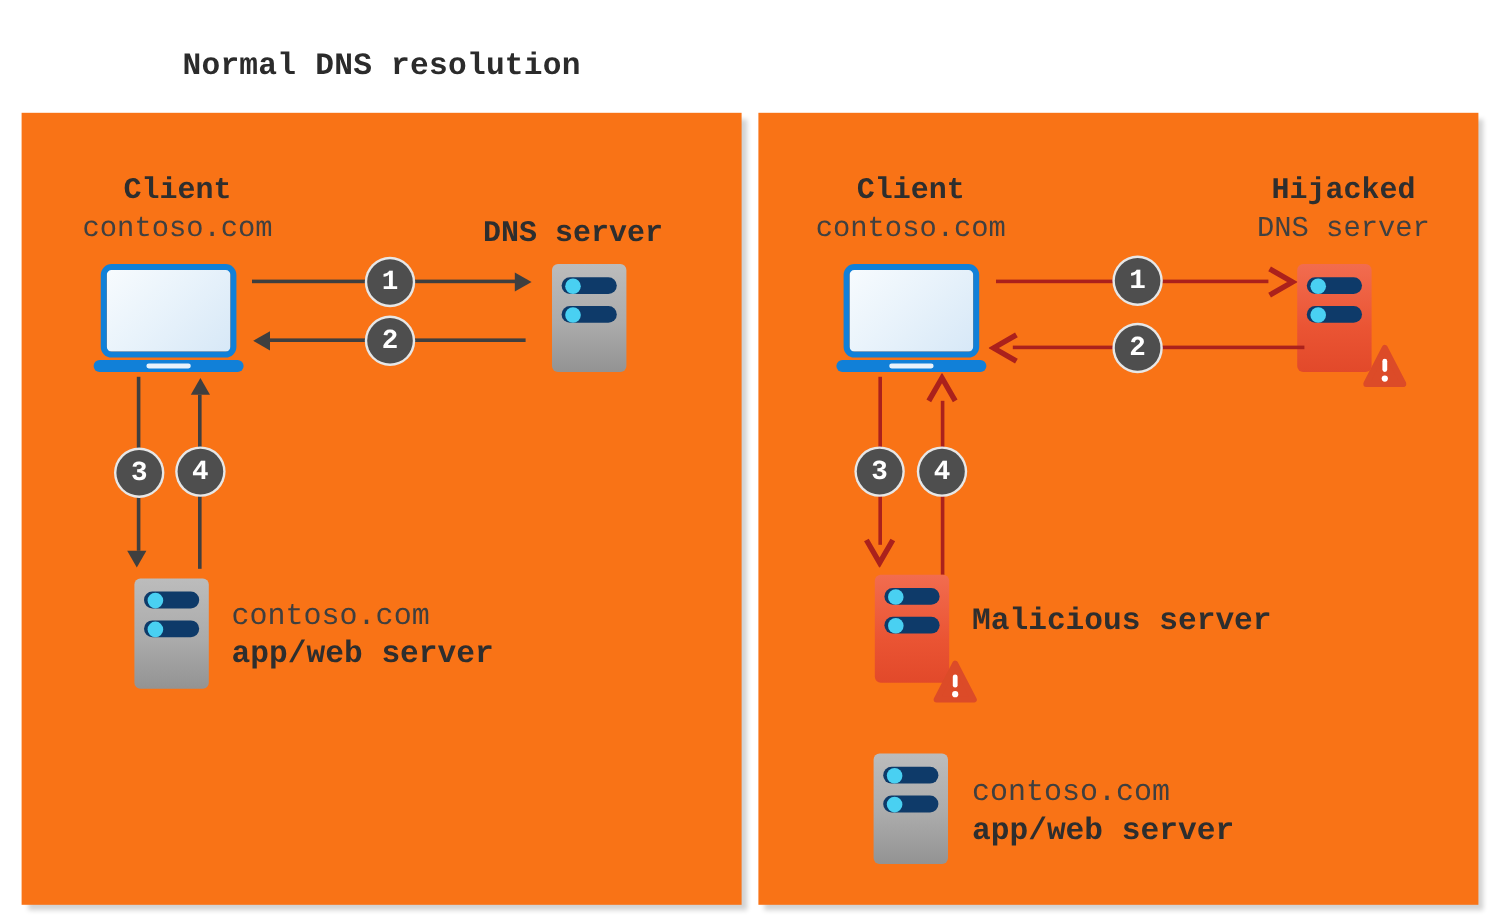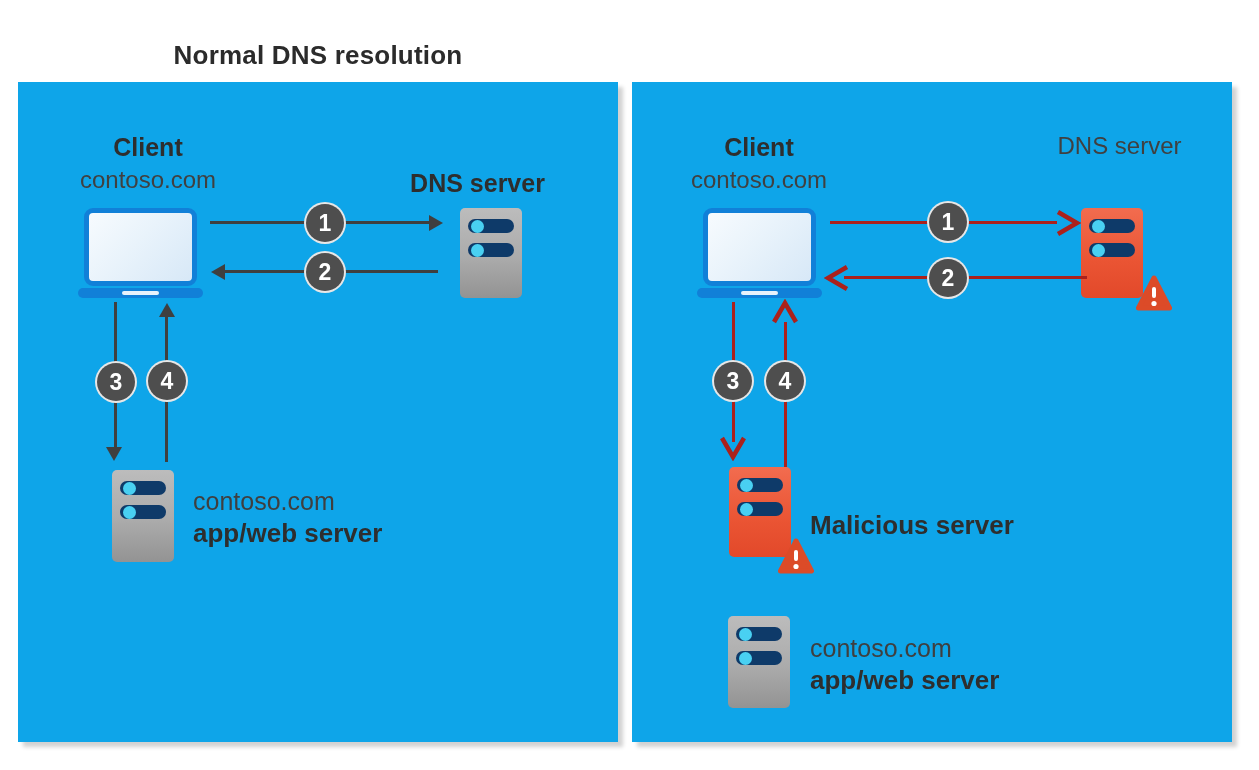--- a/index.html
+++ b/index.html
@@ -1,25 +1,25 @@
 <!DOCTYPE html>
 <html><head>
 <meta charset="utf-8">
 <style>
   html,body{margin:0;padding:0;background:#ffffff;}
   .page{
     position:relative;width:1259px;height:770px;background:#ffffff;
-    font-family:Liberation Sans, sans-serif;overflow:hidden;
+    font-family:Liberation Mono, monospace;overflow:hidden;
   }
   .diagram-title{
     position:absolute;top:40px;width:600px;text-align:center;
     font-size:26px;font-weight:bold;color:#2b2b2b;letter-spacing:.2px;
   }
   .panel{
-    position:absolute;top:82px;width:600px;height:660px;background:#0ea5e9;
+    position:absolute;top:94px;width:600px;height:660px;background:#f97316;
     box-shadow:5px 5px 4px rgba(0,0,0,0.18);
   }
   
   .node-label{position:absolute;text-align:center;color:#2e2e2e;}
   .lbl-bold{font-size:25px;font-weight:bold;line-height:34px;color:#2e2e2e;}
   .lbl-reg{font-size:24px;font-weight:normal;line-height:32px;color:#404040;}
   .side-label{position:absolute;text-align:left;}
   .side-label .lbl-reg{font-size:25px;line-height:31px;color:#3f3f3f;}
   .side-label .lbl-bold{font-size:26px;line-height:33px;}
   
@@ -144,20 +144,21 @@
     </div>
 
     <div class="laptop" style="left:65px;top:126px;">
       <div class="laptop-screen"></div>
       <div class="laptop-base">
           <span class="laptop-notch"></span>
         </div>
     </div>
 
     <div class="node-label" style="left:395px;top:48px;width:185px;">
+      <div class="lbl-bold">Hijacked</div>
       <div class="lbl-reg">DNS server</div>
     </div>
 
     <div class="srv srv-orange srv-tall" style="left:449px;top:126px;">
       <span class="bar b1">
           <span class="dot"></span>
         </span>
       <span class="bar b2">
           <span class="dot"></span>
         </span>
@@ -198,21 +199,21 @@
         </span>
       <span class="bar b2">
           <span class="dot"></span>
         </span>
     </div>
     <svg class="warn" style="left:145px;top:455px;" width="38" height="38" viewBox="0 0 36 38">
       <polygon points="18,4 33.5,34 2.5,34" fill="#dc4b28" stroke="#dc4b28" stroke-width="5" stroke-linejoin="round"></polygon>
       <rect x="16" y="13" width="4" height="11" rx="2" fill="#ffffff"></rect>
       <circle cx="18" cy="29.5" r="2.6" fill="#ffffff"></circle>
     </svg>
-    <div class="side-label" style="left:178px;top:408px;margin-top:20px;">
+    <div class="side-label" style="left:178px;top:408px;">
       <div class="lbl-bold" style="line-height:30px;">Malicious server</div>
     </div>
 
     <div class="srv srv-gray srv-xtall" style="left:96px;top:534px;">
       <span class="bar b1">
           <span class="dot"></span>
         </span>
       <span class="bar b2">
           <span class="dot"></span>
         </span>

